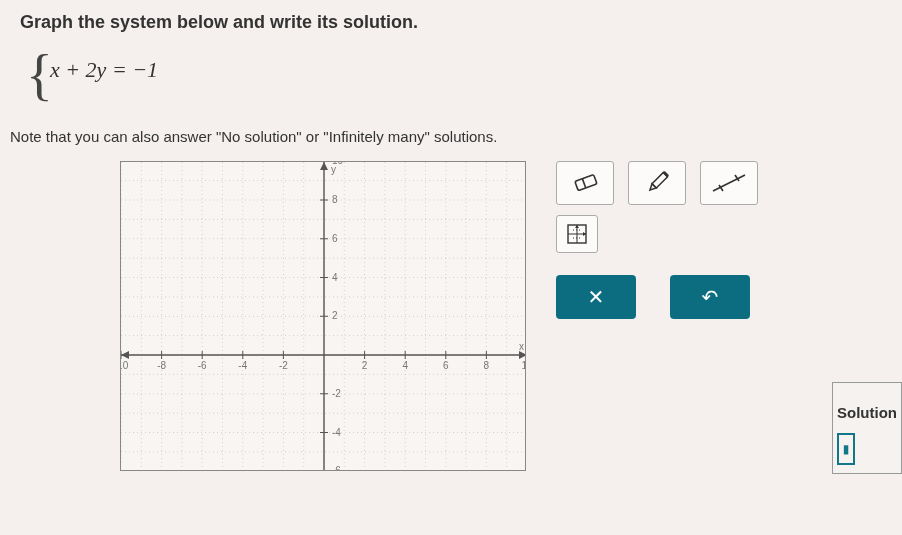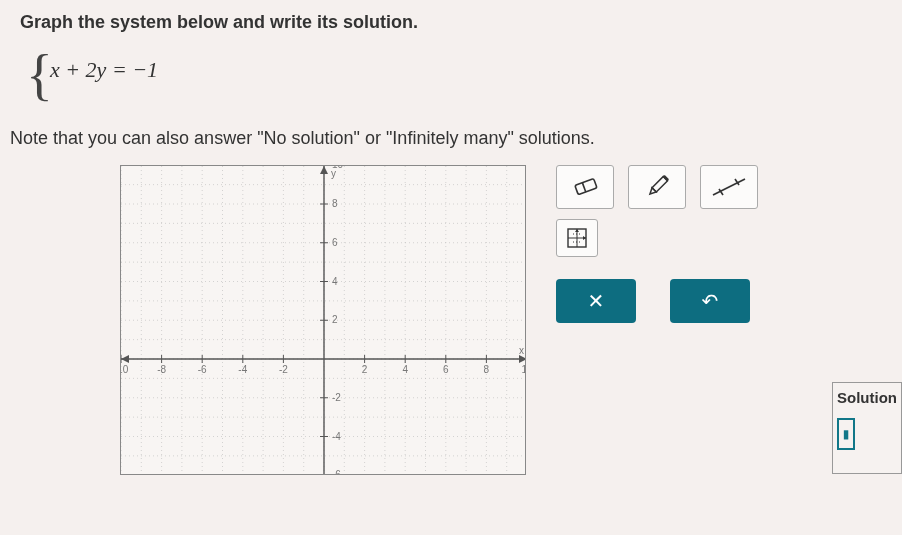--- a/index.html
+++ b/index.html
@@ -31,21 +31,21 @@
       left: -24px;
       top: -6px;
       font-size: 56px;
       font-style: normal;
       font-family: 'Times New Roman', serif;
       line-height: 1;
       color: #444;
     }
     .eq-line { line-height: 1.5; }
     .note {
-      font-size: 18px;
+      font-size: 15px;
       color: #333;
       padding: 2px 20px 16px 10px;
       margin-top: 40px;
     }
 
     .workspace {
       position: relative;
       display: flex;
       align-items: flex-start;
       padding-left: 120px;
@@ -98,21 +98,21 @@
       font-size: 20px;
     }
     .solution-area {
       position: absolute;
       right: 0;
       top: 382px;
       width: 70px;
       height: 92px;
       border: 1px solid #999;
       background: #f6f2f0;
-      padding: 6px 4px;
+      padding: 21px 4px;
     }
     .sol-title { font-weight: bold; font-size: 15px; }
     .sol-box {
       margin-top: 12px;
       width: 18px;
       height: 32px;
       border: 2px solid #178;
       display: flex;
       align-items: center;
       justify-content: center;

